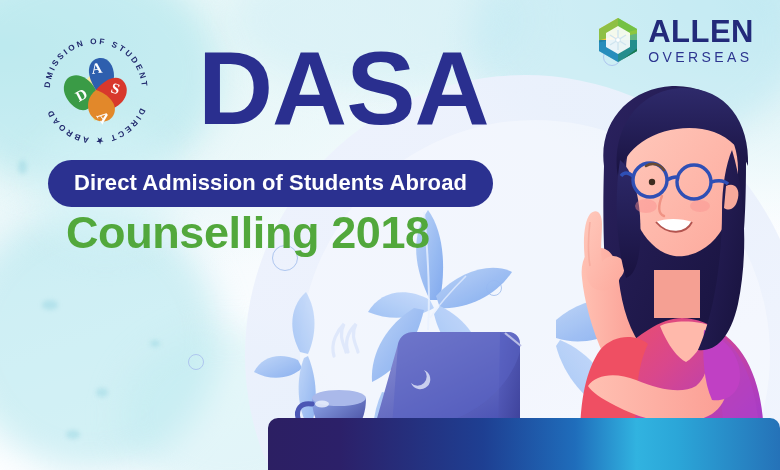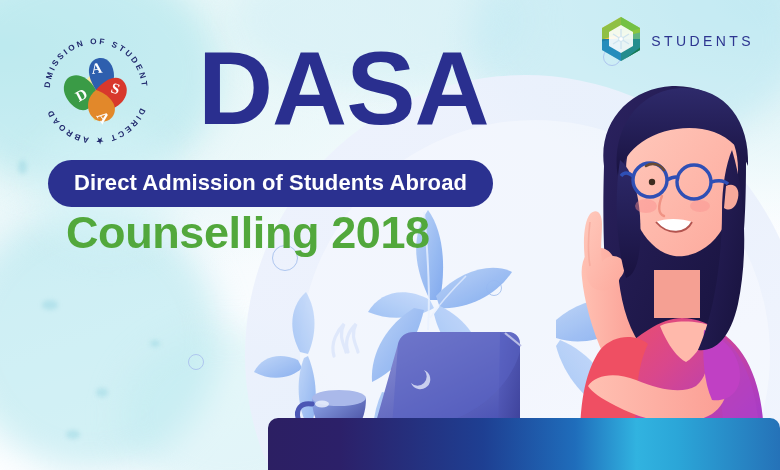--- a/index.html
+++ b/index.html
@@ -338,21 +338,22 @@
       </g>
       <path d="M21 9 L33 16 L33 30 L21 37 L9 30 L9 16 Z" fill="#ffffff" opacity=".9"></path>
       <g stroke="#cfe4ef" stroke-width="1.4">
         <path d="M21 13 L21 33"></path>
           <path d="M13 18 L29 28"></path>
           <path d="M29 18 L13 28"></path>
       </g>
       <circle cx="21" cy="23" r="2.4" fill="#ffffff" stroke="#cfe4ef" stroke-width="1"></circle>
     </svg>
     <div class="allen-txt">
-      <div class="allen-sub">STUDENTS</div>
+      <div class="allen-name">ALLEN</div>
+      <div class="allen-sub">OVERSEAS</div>
     </div>
   </div>
 
   <div class="dasa-title">DASA</div>
   <div class="pill">Direct Admission of Students Abroad</div>
   <div class="counselling">Counselling 2018</div>
 
 </div>
 
 </body></html>

